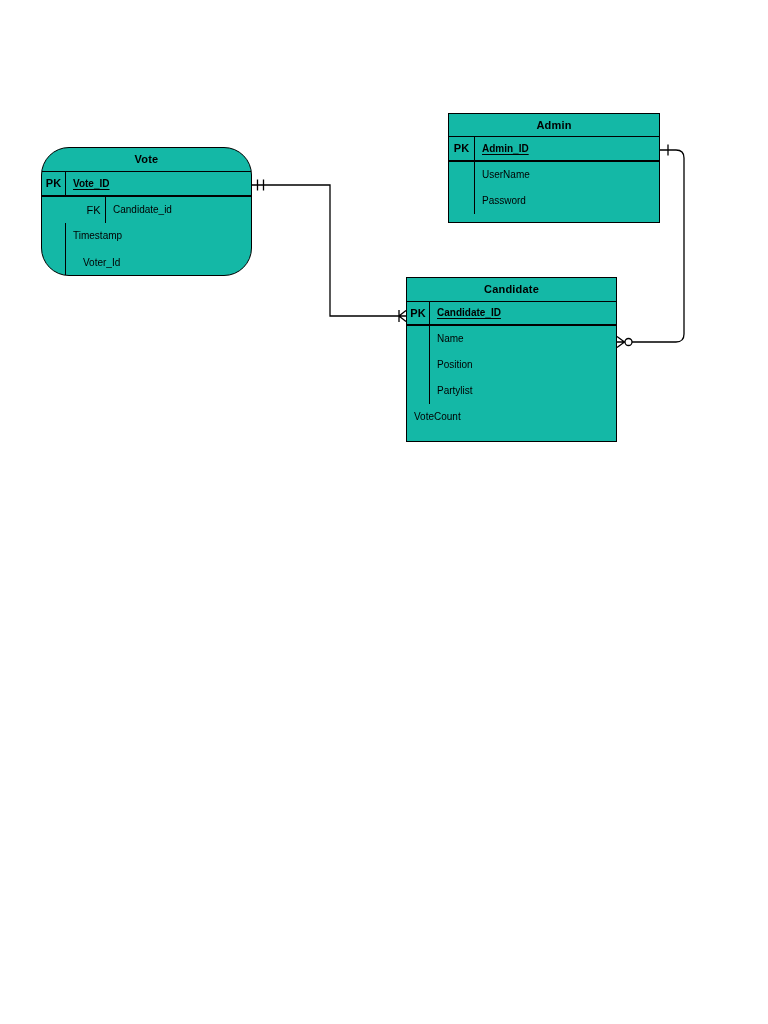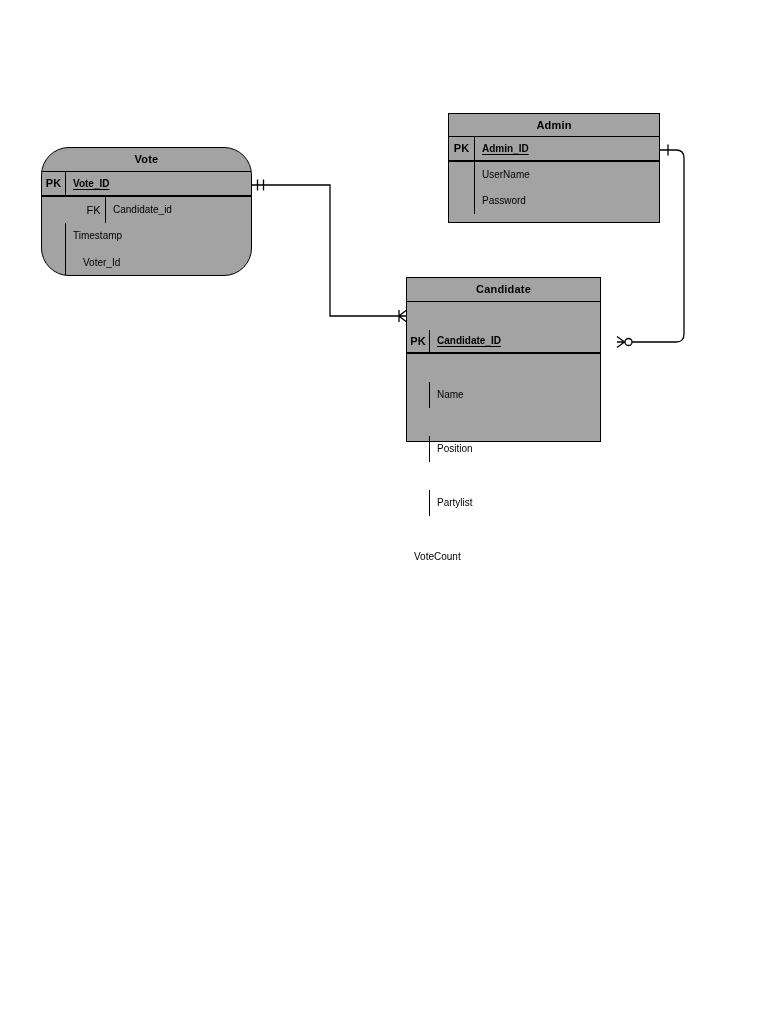--- a/index.html
+++ b/index.html
@@ -17,21 +17,21 @@
   }
   .er-canvas {
     position: absolute;
     left: 0; top: 0;
     width: 768px; height: 1024px;
   }
   .er-table {
     position: absolute;
     box-sizing: border-box;
     border: 1.5px solid #000000;
-    background: #a3a3a3;
+    background: #14b8a6;
     display: flex;
     flex-direction: column;
   }
   .er-header {
     box-sizing: border-box;
     border-bottom: 1px solid #000000;
     font-weight: bold;
     font-size: 11px;
     display: flex;
     align-items: center;
@@ -110,21 +110,21 @@
     <div class="er-row" style="height:26px;">
       <div class="er-key" style="width:26px;"></div>
       <div class="er-field">UserName</div>
     </div>
     <div class="er-row" style="height:26px;">
       <div class="er-key" style="width:26px;"></div>
       <div class="er-field">Password</div>
     </div>
   </div>
 
-  <div class="er-table" style="left:406px; top:277px; width:195px; height:165px;gap:28px;">
+  <div class="er-table" style="left:406px; top:277px; width:211px; height:165px;">
     <div class="er-header" style="height:23.5px;">Candidate</div>
     <div class="er-row er-pkrow pk-underline" style="height:24px;">
       <div class="er-key" style="width:23px;">PK</div>
       <div class="er-field">Candidate_ID</div>
     </div>
     <div class="er-row" style="height:26px;">
       <div class="er-key" style="width:23px;"></div>
       <div class="er-field">Name</div>
     </div>
     <div class="er-row" style="height:26px;">

